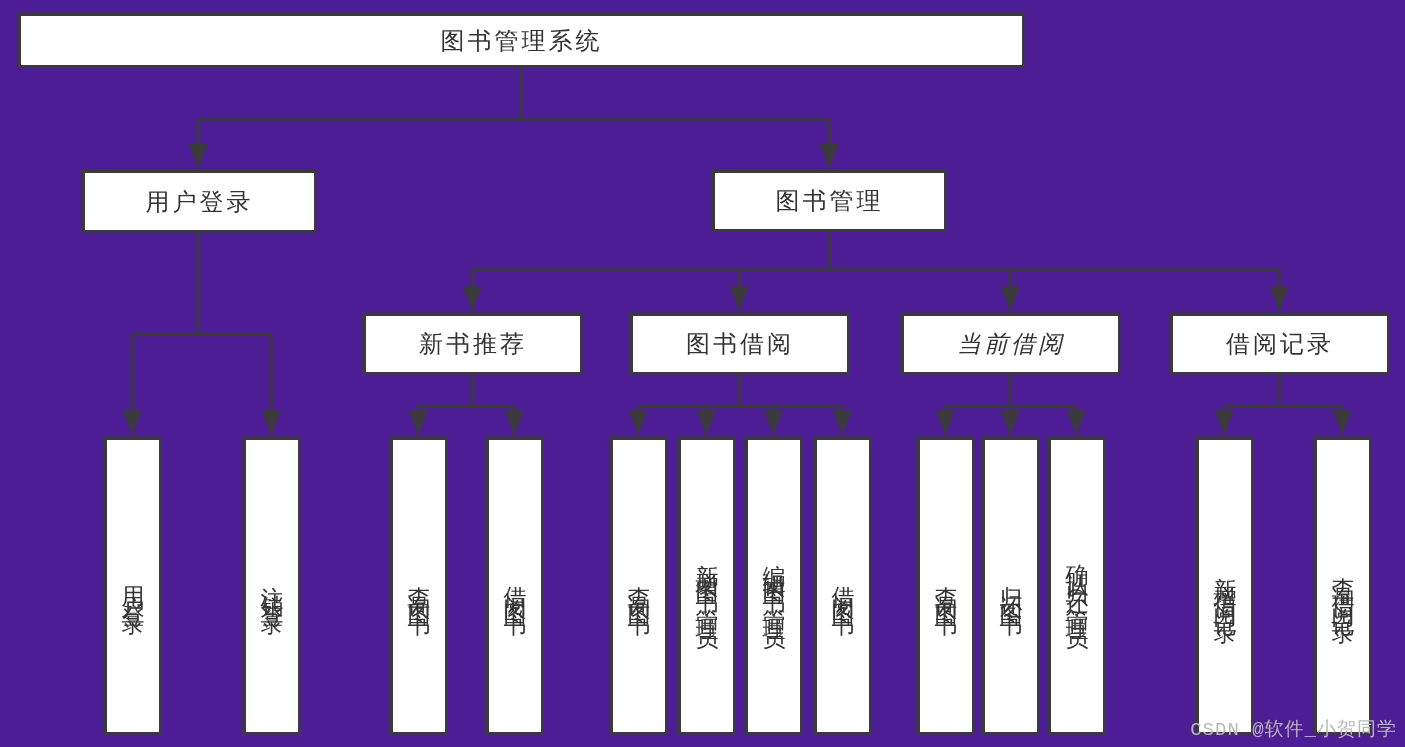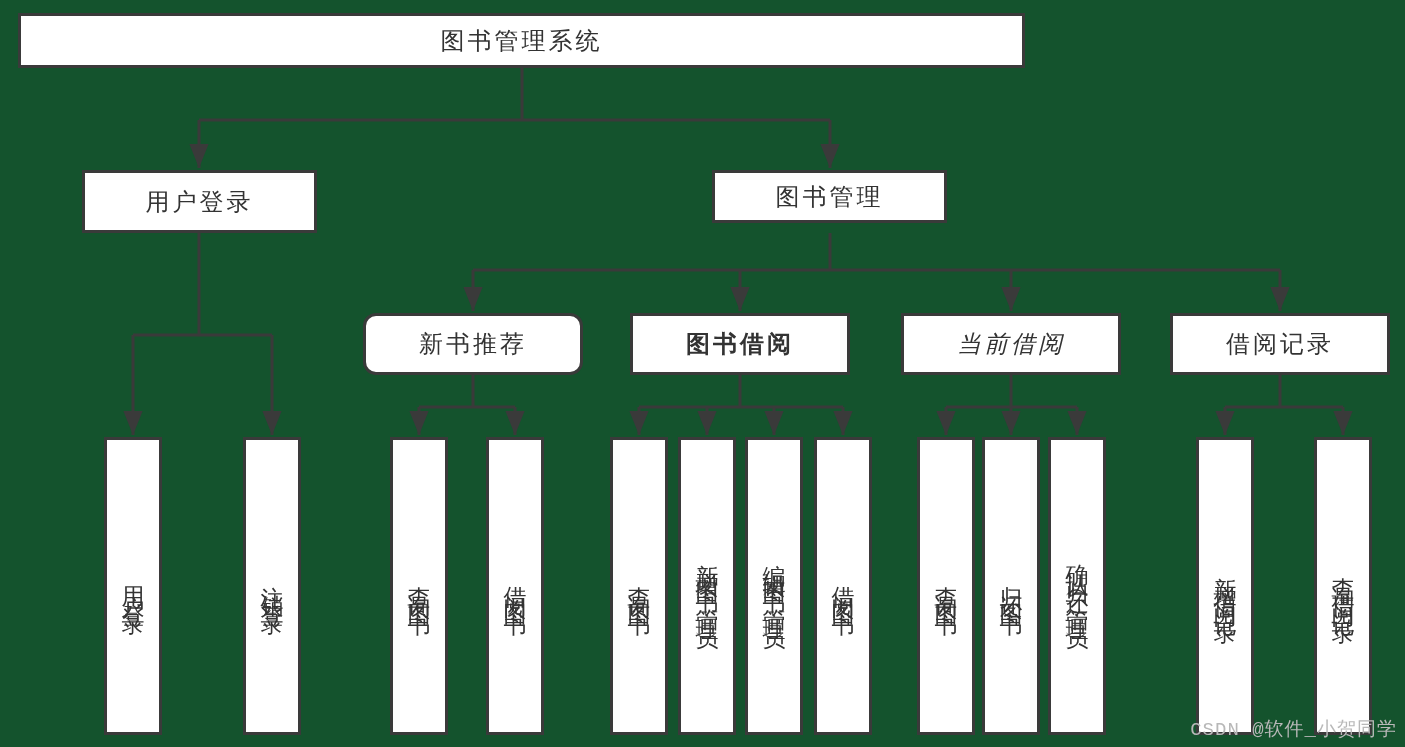--- a/index.html
+++ b/index.html
@@ -5,21 +5,21 @@
   html, body {
     margin: 0;
     padding: 0;
     background: #ffffff;
     font-family: "Liberation Sans", "DejaVu Sans", sans-serif;
   }
   .canvas {
     position: relative;
     width: 1405px;
     height: 747px;
-    background: #14532d;
+    background: #4c1d95;
     overflow: hidden;
   }
   .connector-layer {
     position: absolute;
     left: 0;
     top: 0;
     width: 1405px;
     height: 747px;
     z-index: 1;
   }
@@ -115,28 +115,28 @@
     </g>
   </svg>
 
   <div class="node" style="left:18px; top:13px; width:1007px; height:55px;">
     <span class="h-label">图书管理系统</span>
   </div>
 
   <div class="node" style="left:82px; top:170px; width:235px; height:63px;">
     <span class="h-label">用户登录</span>
   </div>
-  <div class="node" style="left:712px; top:170px; width:235px; height:53px;">
+  <div class="node" style="left:712px; top:170px; width:235px; height:62px;">
     <span class="h-label">图书管理</span>
   </div>
 
-  <div class="node" style="left:363px; top:313px; width:220px; height:62px;border-radius:13px;">
+  <div class="node" style="left:363px; top:313px; width:220px; height:62px;">
     <span class="h-label">新书推荐</span>
   </div>
-  <div class="node" style="left:630px; top:313px; width:220px; height:62px;font-weight:bold;">
+  <div class="node" style="left:630px; top:313px; width:220px; height:62px;">
     <span class="h-label">图书借阅</span>
   </div>
   <div class="node" style="left:901px; top:313px; width:220px; height:62px;font-style:italic;">
     <span class="h-label">当前借阅</span>
   </div>
   <div class="node" style="left:1170px; top:313px; width:220px; height:62px;">
     <span class="h-label">借阅记录</span>
   </div>
 
   <div class="node" style="left:104px; top:437px; width:58px; height:298px;">

